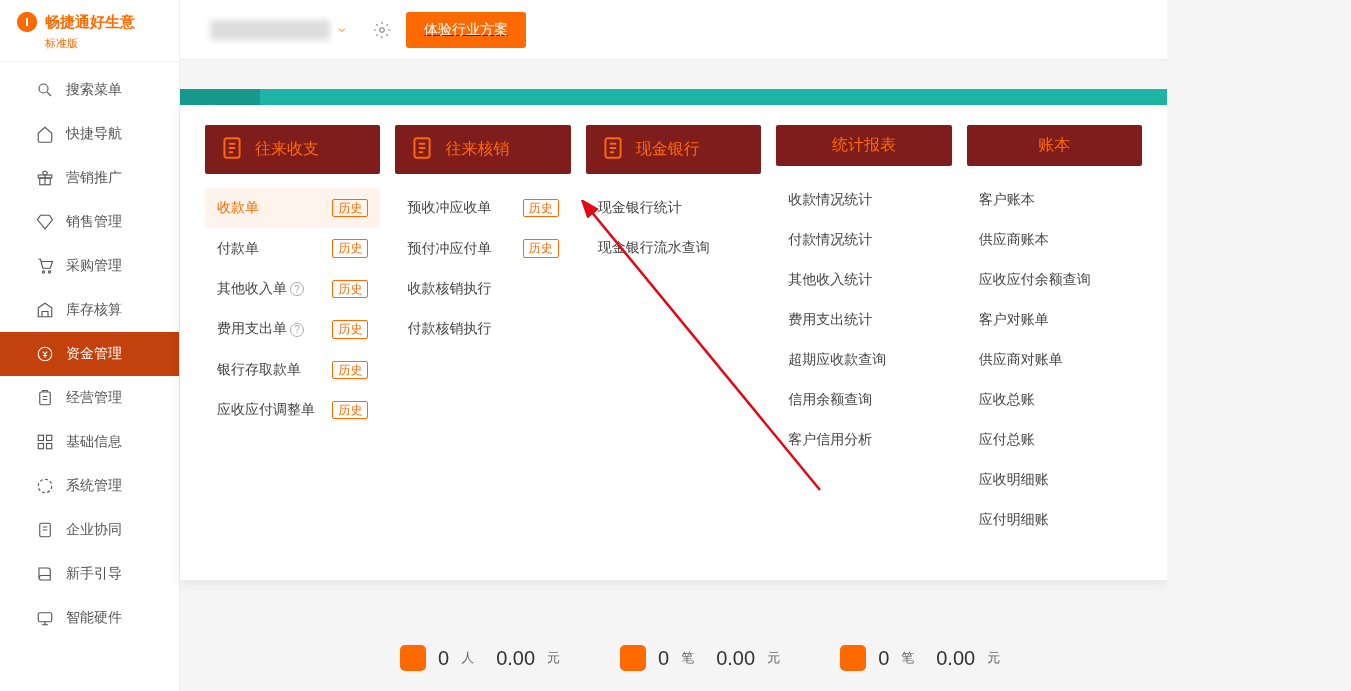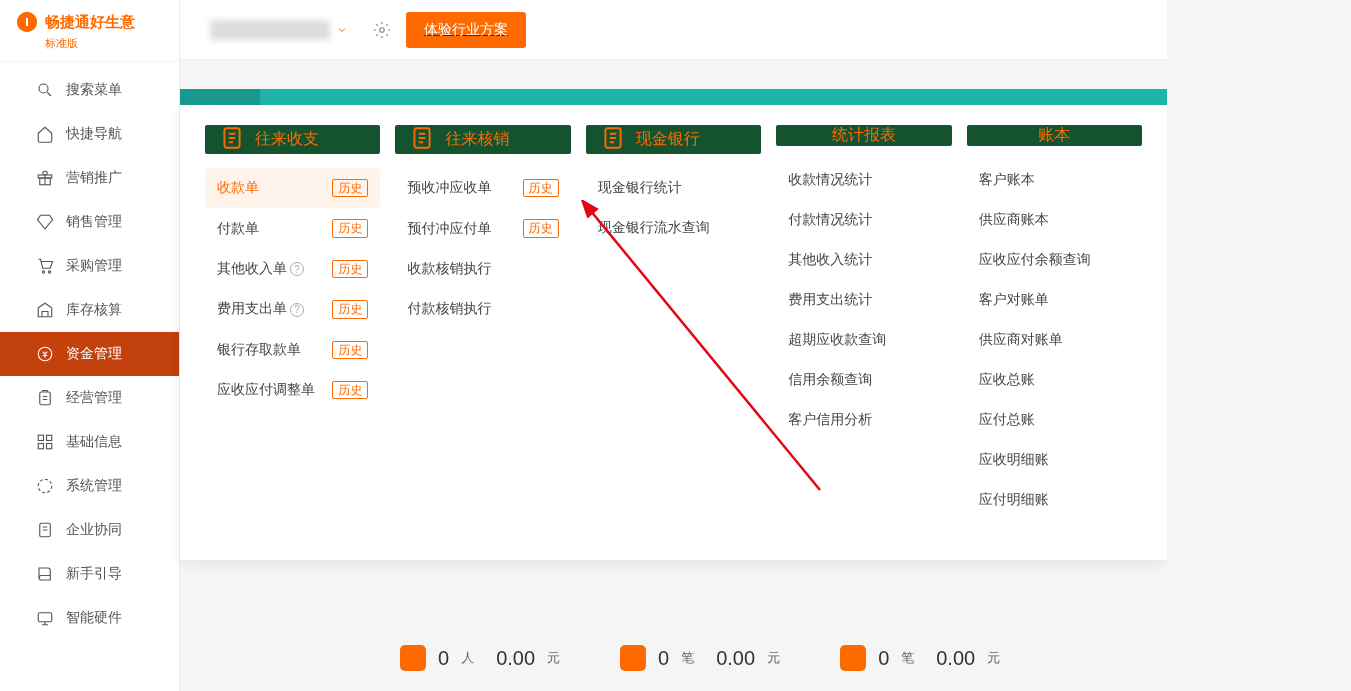--- a/index.html
+++ b/index.html
@@ -30,21 +30,21 @@
     .gear-icon { width: 18px; height: 18px; }
     .primary-btn { background: #ff6a00; color: #fff; border: none; padding: 9px 18px; border-radius: 3px; cursor: pointer; font-size: 14px; }
     
     .tab-bar { height: 45px; background: #1eb5a6; display: flex; align-items: stretch; margin-top: 29px; }
     .tab { padding: 0 26px; display: flex; align-items: center; color: #fff; cursor: pointer; }
     .tab.active { background: #179a8d; }
     
     
     .mega-panel { position: absolute; top: 105px; left: 0; right: 0; background: #fff; padding: 20px 25px 40px 25px; display: flex; gap: 15px; box-shadow: 0 3px 12px rgba(0,0,0,0.08); z-index: 10; }
     .mega-col { flex: 1; min-width: 0; }
-    .mega-header { background: #14532d; padding: 0 14px; margin-bottom: 14px; display: flex; align-items: center; gap: 10px; border-radius: 2px; }
+    .mega-header { background: #7f1d1d; padding: 10px 14px; margin-bottom: 14px; display: flex; align-items: center; gap: 10px; border-radius: 2px; }
     .mega-header.centered { justify-content: center; }
     .mega-header-icon { width: 26px; height: 26px; color: #ff6a00; }
     .mega-header-title { color: #ff6a00; font-size: 16px; font-weight: 500; }
     .mega-item-row { display: flex; align-items: center; justify-content: space-between; padding: 11px 12px; cursor: pointer; border-radius: 3px; }
     .mega-item-row.highlighted { background: #fff4ec; }
     .mega-item-label { color: #444; white-space: nowrap; }
     .mega-item-row.highlighted .mega-item-label { color: #ff6a00; }
     .help-circle { display: inline-flex; width: 14px; height: 14px; border: 1px solid #aaa; border-radius: 50%; font-size: 10px; align-items: center; justify-content: center; color: #aaa; margin-left: 3px; }
     .history-tag { border: 1px solid #ff6a00; color: #ff6a00; font-size: 12px; padding: 1px 5px; border-radius: 2px; cursor: pointer; line-height: 1.2; text-align: right; }
     

